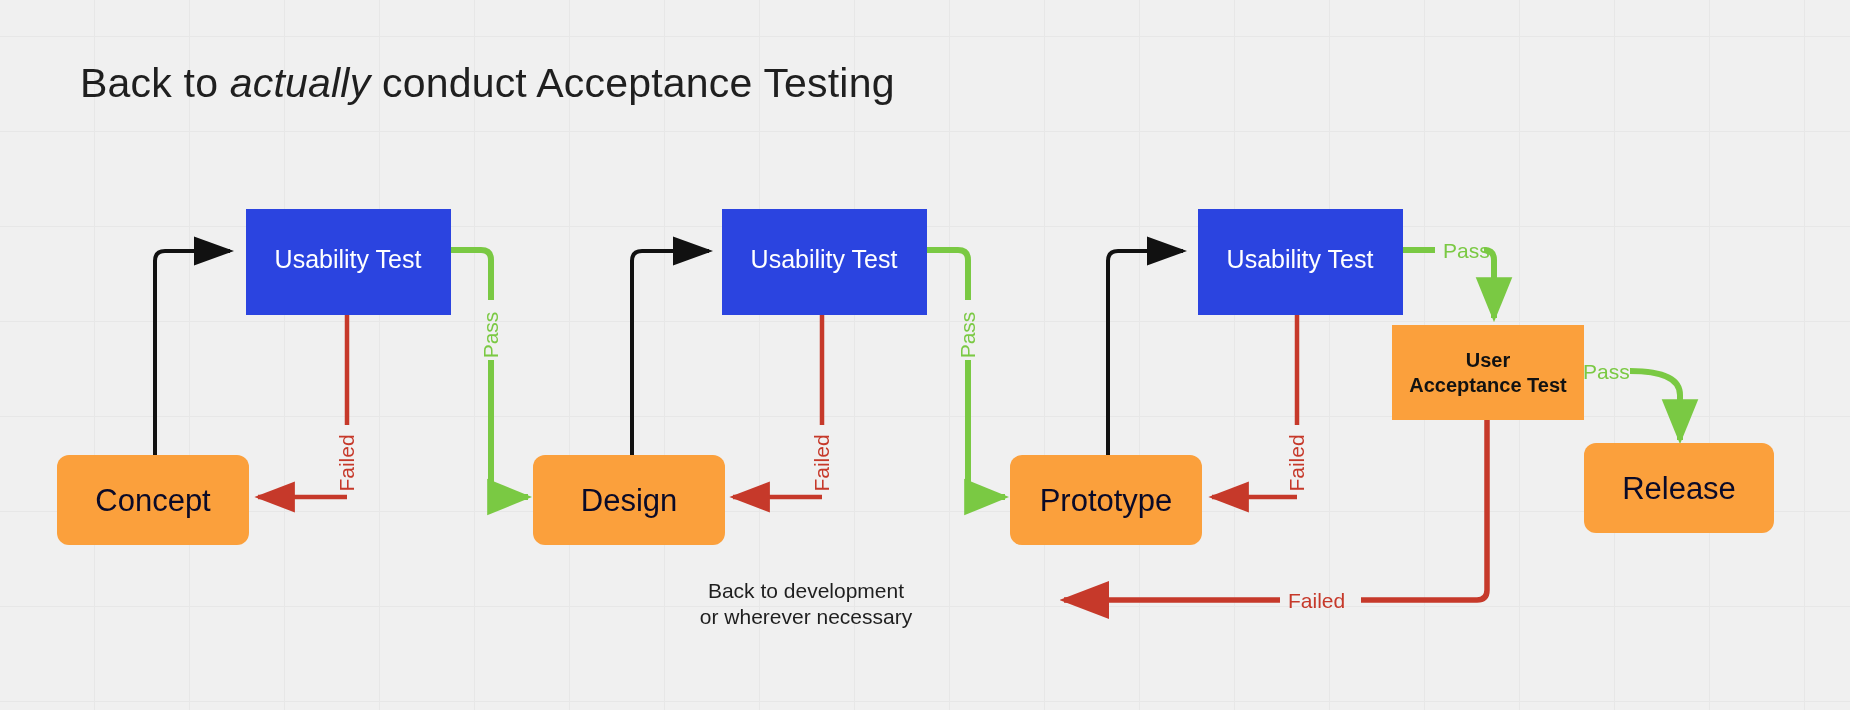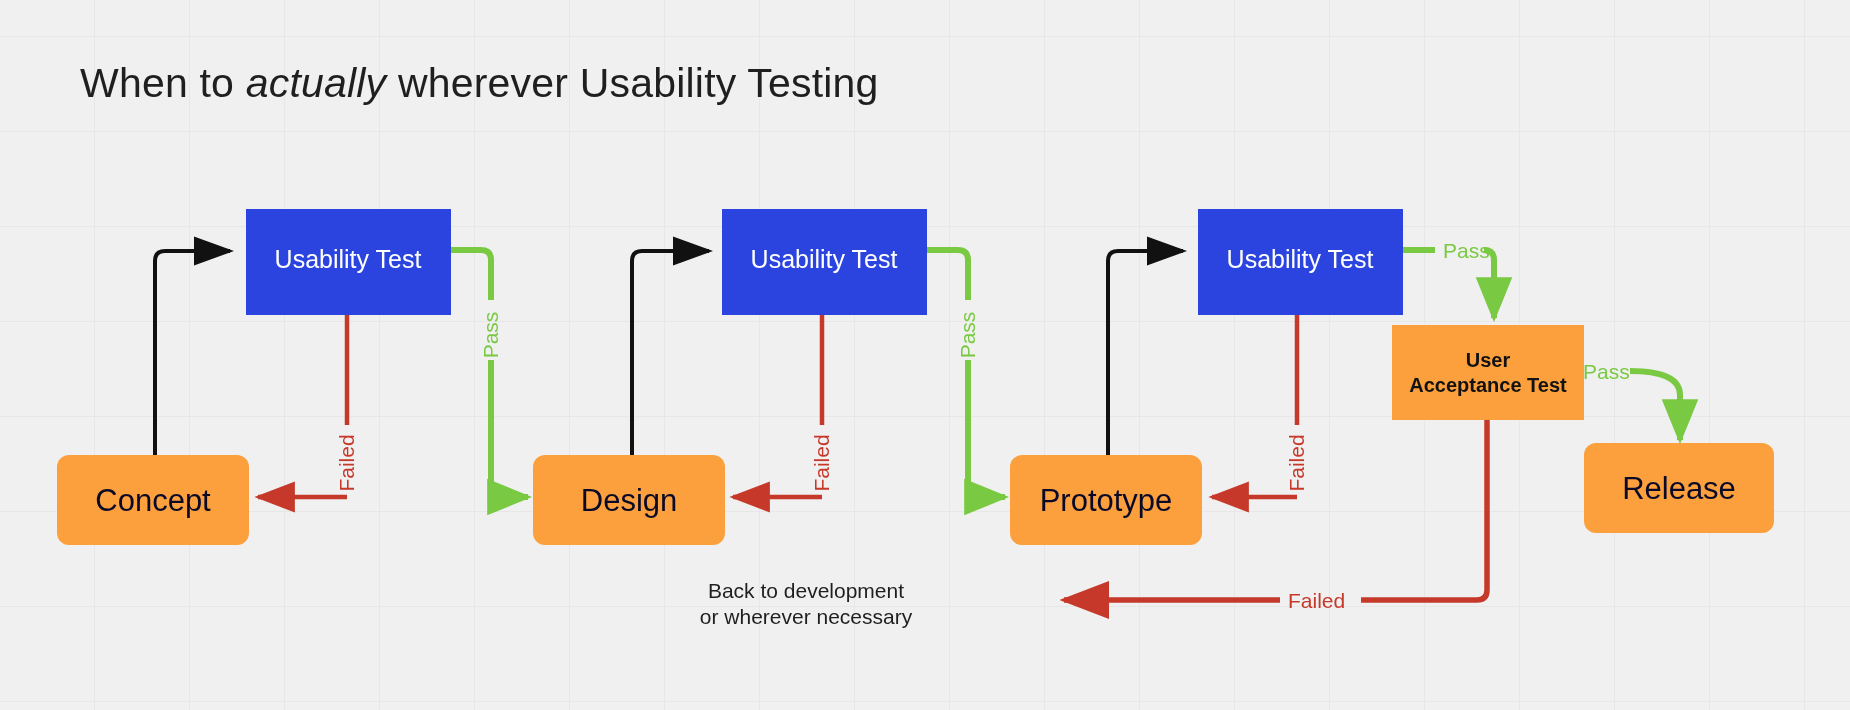--- a/index.html
+++ b/index.html
@@ -82,21 +82,21 @@
   .edge-green { stroke: #7ac943; stroke-width: 6; fill: none; }
   .edge-red   { stroke: #c6392a; stroke-width: 4.5; fill: none; }
   .edge-red-thick { stroke: #c6392a; stroke-width: 5.5; fill: none; }
 </style>
 </head>
 <body>
 
 <div id="grid-bg"></div>
 
 <div id="diagram-title">
-  <span>When to </span><span class="em">actually</span><span> wherever Usability Testing</span>
+  <span>Back to </span><span class="em">actually</span><span> conduct Acceptance Testing</span>
 </div>
 
 <svg id="flow" viewBox="0 0 1850 710">
   <defs>
     <marker id="arrow-black" markerWidth="10" markerHeight="8" refX="9" refY="4" orient="auto" markerUnits="strokeWidth">
       <path d="M0,0.4 L10,4 L0,7.6 Z" fill="#111111"></path>
     </marker>
     <marker id="arrow-green" markerWidth="7.5" markerHeight="6.5" refX="6.8" refY="3.25" orient="auto" markerUnits="strokeWidth">
       <path d="M0,0.2 L7.5,3.25 L0,6.3 Z" fill="#7ac943"></path>
     </marker>

